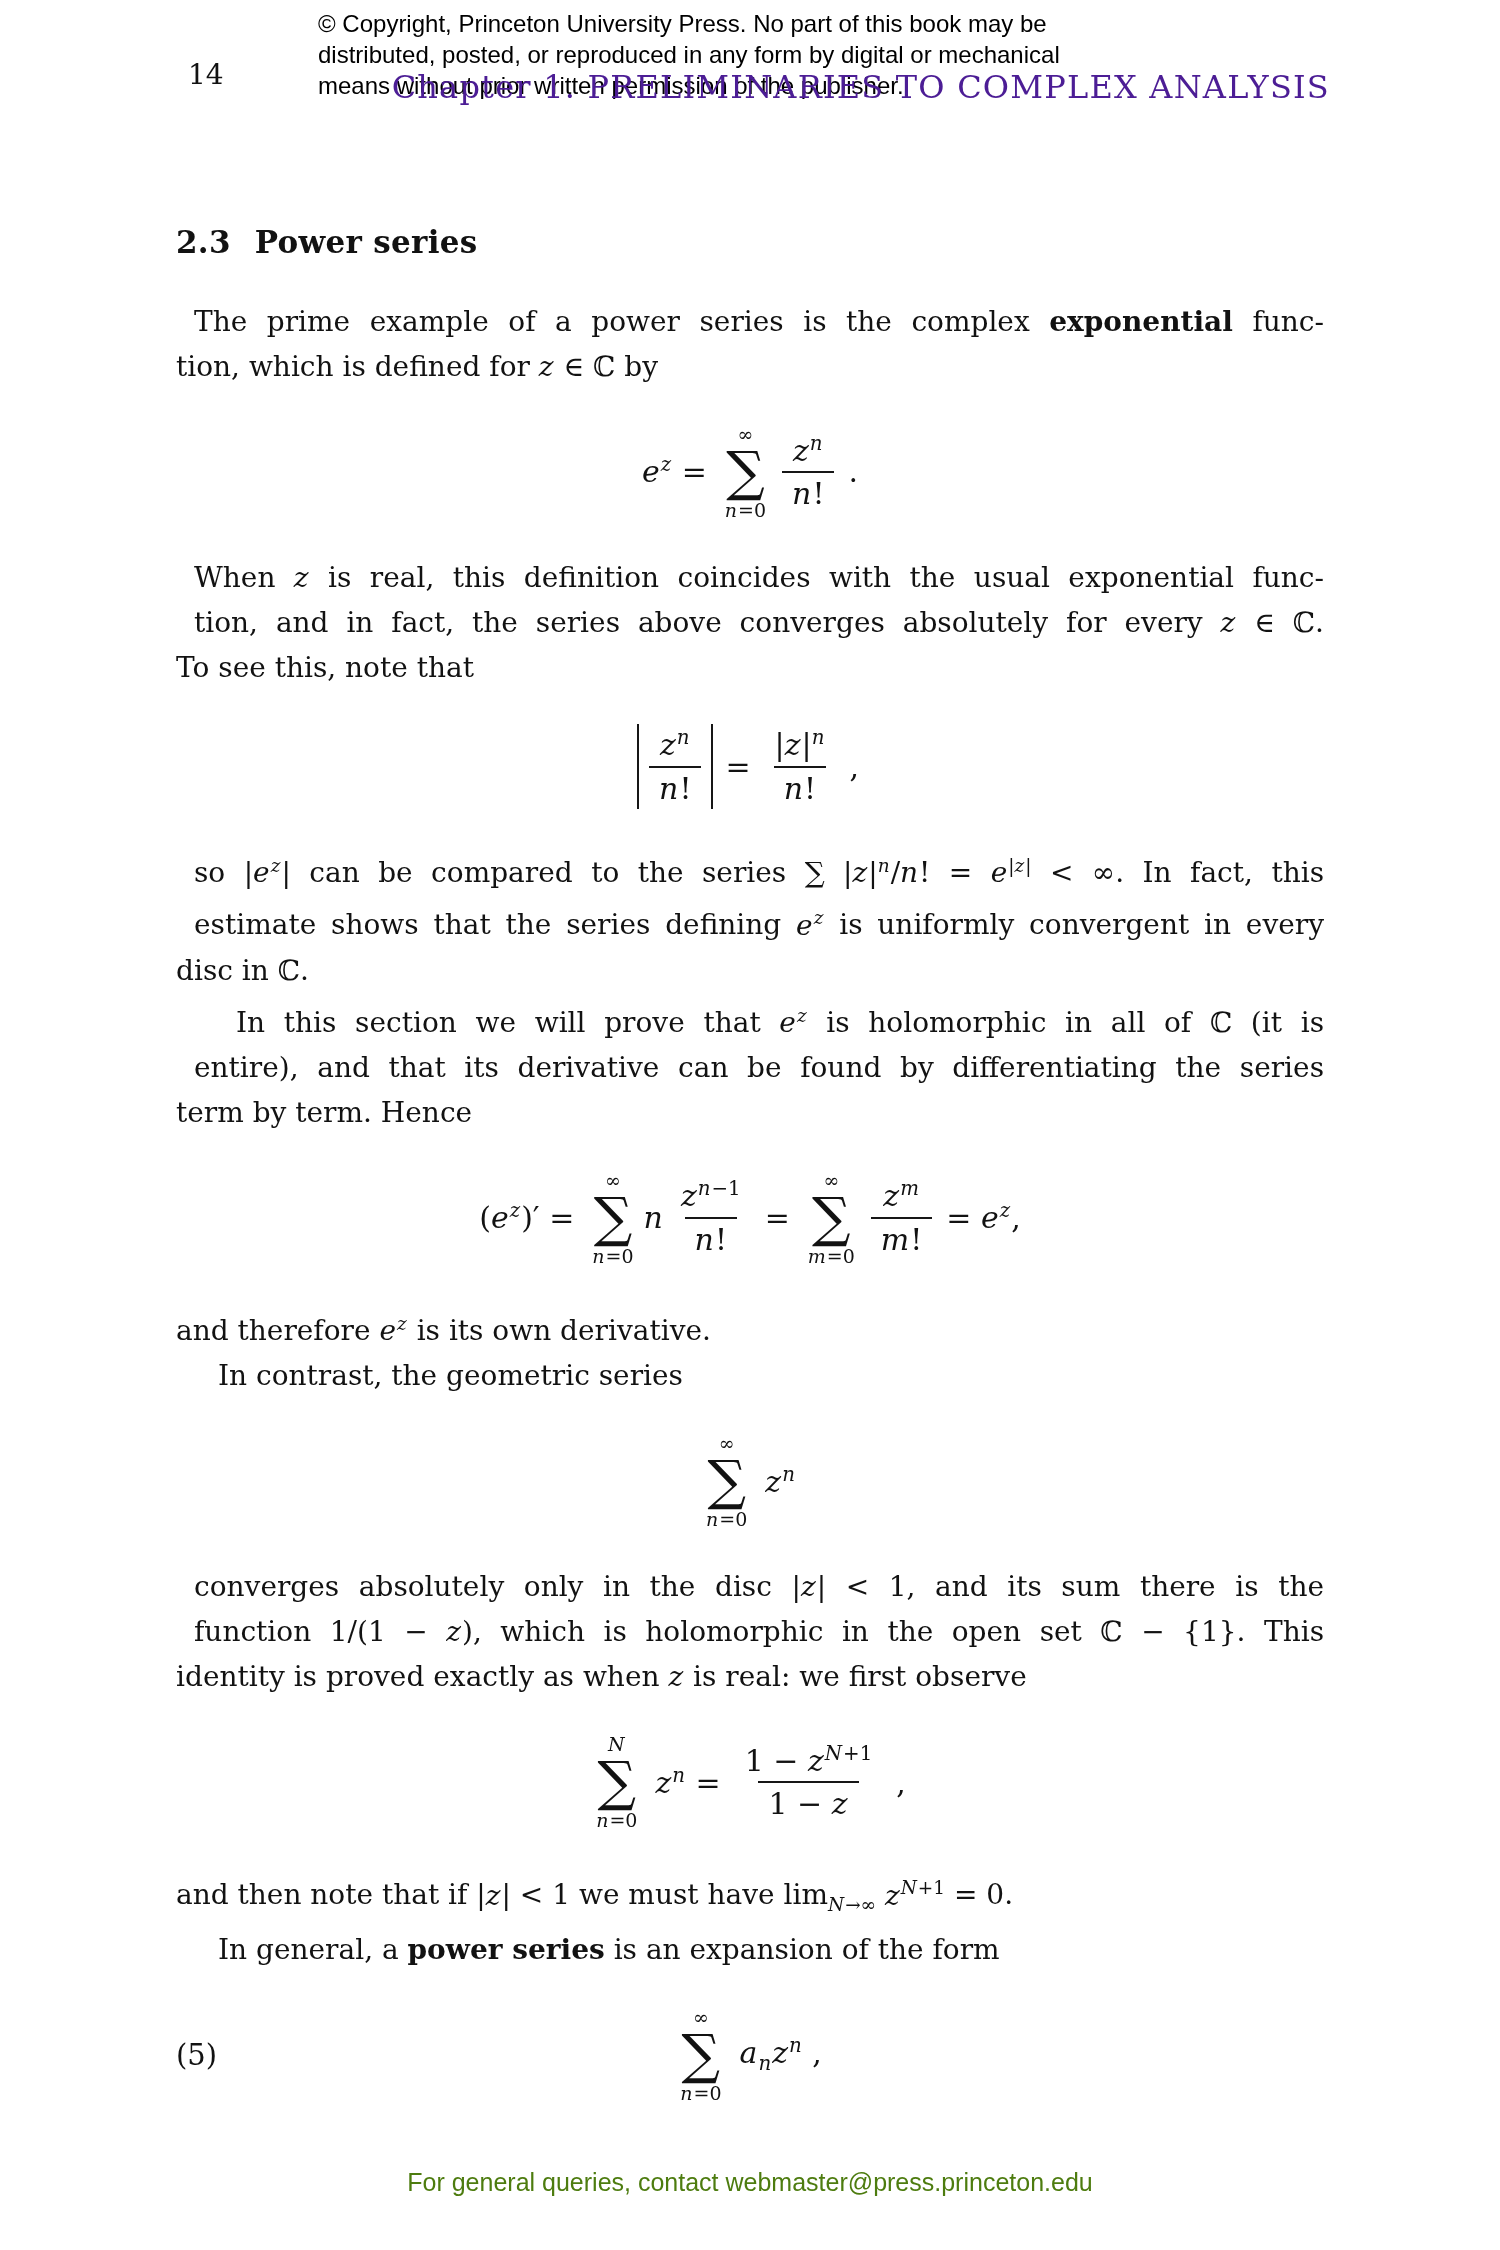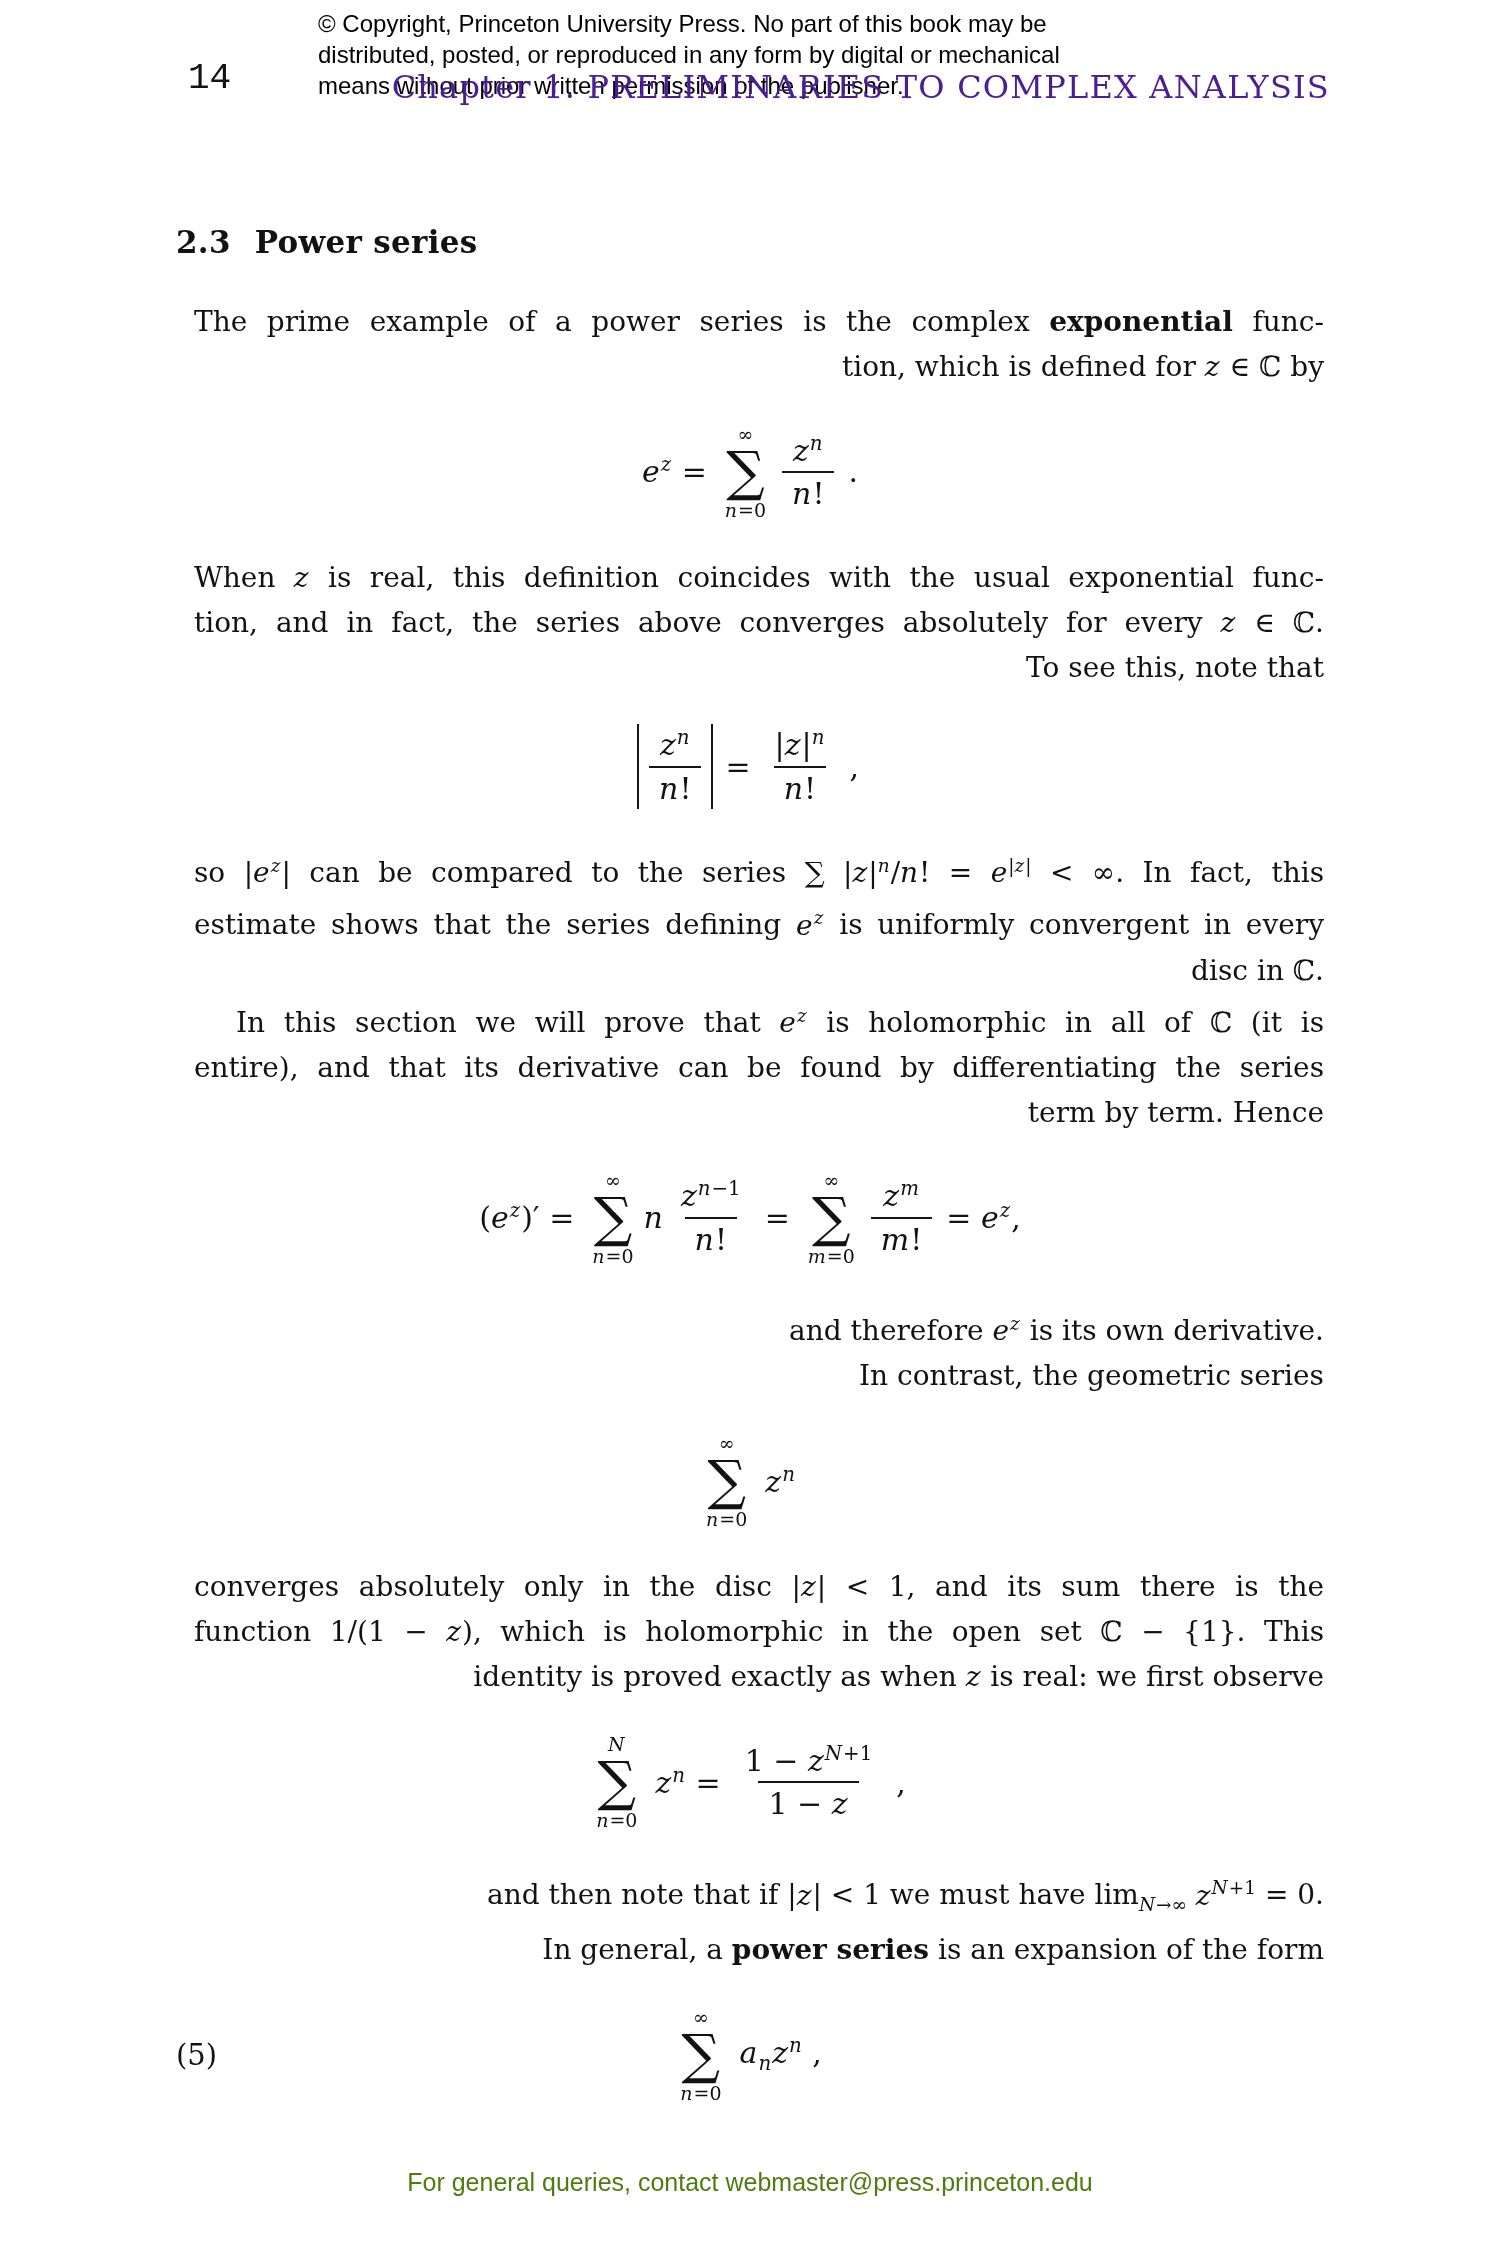--- a/index.html
+++ b/index.html
@@ -3,31 +3,31 @@
 <meta charset="utf-8">
 <style>
   * { margin:0; padding:0; box-sizing:border-box; }
   html,body { width:1500px; height:2250px; }
   body { background:#ffffff; color:#121212; font-family:"DejaVu Serif", serif; }
   .page { position:relative; width:1500px; height:2250px; overflow:hidden; background:#fff; }
 
   
   .copyright { position:absolute; left:318px; top:8px; font-family:"Liberation Sans", sans-serif;
                font-size:24px; line-height:31px; color:#000; }
-  .page-number { position:absolute; left:188px; top:58px; font-size:36px;font-family:Liberation Mono, monospace; }
+  .page-number { position:absolute; left:188px; top:58px; font-size:28px; }
   .running-head { position:absolute; right:170px; top:68px; font-size:32px; letter-spacing:1.2px;
                   white-space:nowrap; color:#4c1d95; }
 
   
   .bodycol { position:absolute; left:176px; top:220px; width:1148px; font-size:28px; line-height:45px; }
   h2.section-heading { font-size:31px; font-weight:bold; margin-bottom:34px; letter-spacing:0.3px; }
   h2 .secnum { margin-right:24px; }
   .para { margin:0; }
   .jline { text-align:justify; text-align-last:justify;margin-left:18px; }
-  .lline { text-align:right; }
+  .lline { text-align:left; }
   .ind { text-indent:42px; }
   sup { font-size:66%; }
   sub { font-size:66%; }
   i { padding-right:1px; }
 
   
   .eq { display:flex; justify-content:center; align-items:center; margin:34px 0; font-size:30px; line-height:1.25; }
   .mt { margin:0 8px; white-space:nowrap; }
   .sum { display:inline-flex; flex-direction:column; align-items:center; margin:0 10px; }
   .sum .lim { font-size:19px; line-height:22px; }

